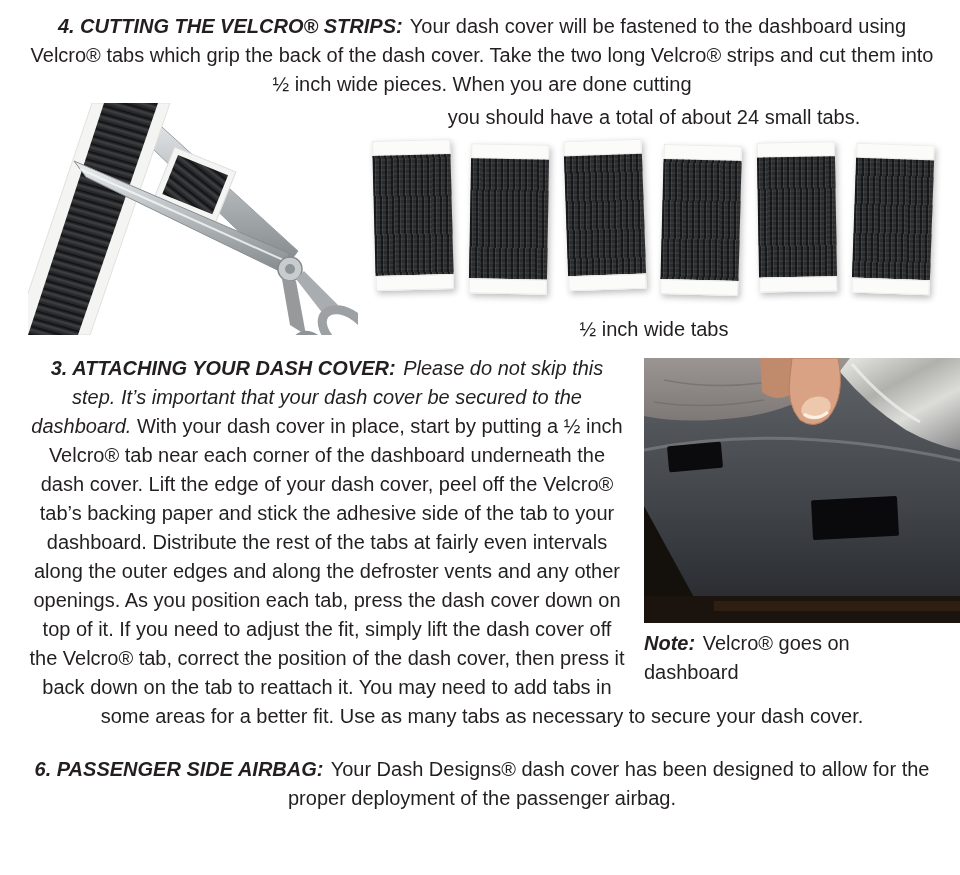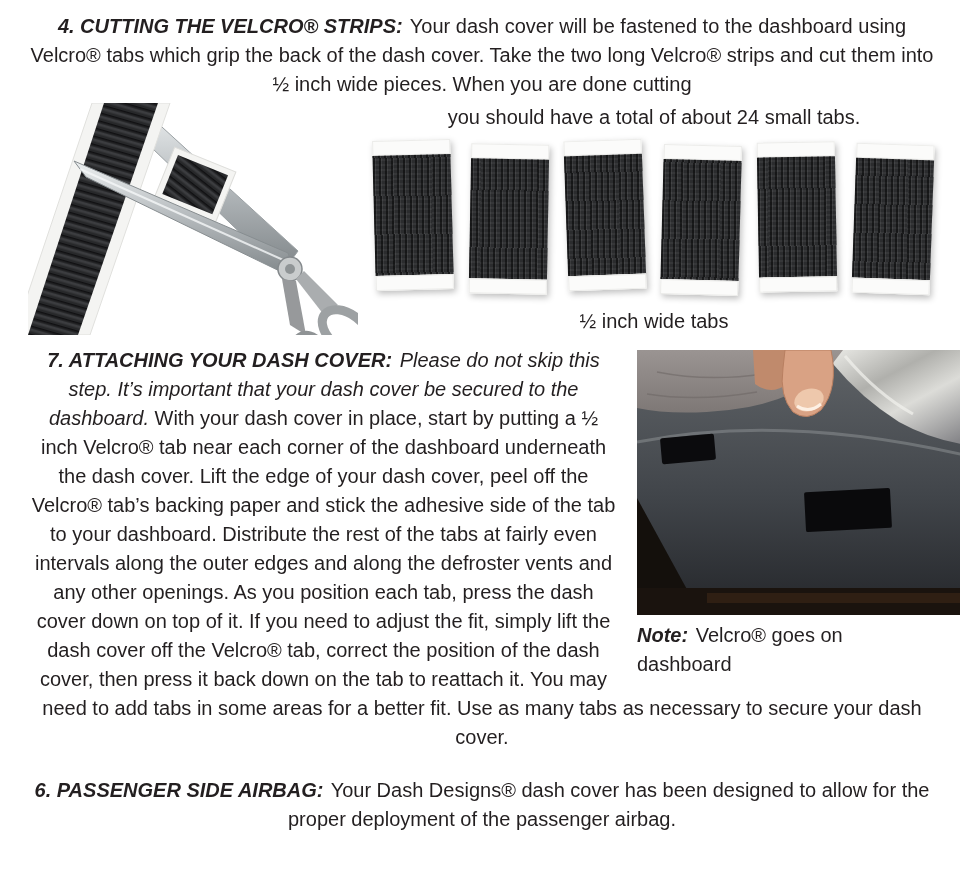--- a/index.html
+++ b/index.html
@@ -28,25 +28,25 @@
     background-image:
       repeating-linear-gradient(90deg, rgba(0,0,0,.5) 0 2px, rgba(255,255,255,.07) 2px 3px, transparent 3px 6px),
       repeating-linear-gradient(0deg, rgba(255,255,255,.05) 0 2px, transparent 2px 5px);
   }
   .tab:nth-child(1){ transform:rotate(-1.5deg); }
   .tab:nth-child(2){ transform:rotate(1deg); margin-top:4px; }
   .tab:nth-child(3){ transform:rotate(-2deg); }
   .tab:nth-child(4){ transform:rotate(1.5deg); margin-top:5px; }
   .tab:nth-child(5){ transform:rotate(-1deg); margin-top:2px; }
   .tab:nth-child(6){ transform:rotate(2deg); margin-top:4px; }
-  .tabs-caption { text-align:center; margin-top:12px; }
+  .tabs-caption { text-align:center; margin-top:20px; }
 
   
   .sec-attach { margin-top:10px; }
-  .dash-figure { float:right; width:287px; margin:4px 12px 4px 18px; }
+  .dash-figure { float:right; width:287px; margin:4px 5px 4px 18px; }
   .dash-figure svg { display:block; }
   .dash-caption { margin-top:6px; }
 
   
   .sec-airbag { margin-top:24px; clear:both; }
 </style>
 </head>
 <body>
 
 <div class="page">
@@ -166,21 +166,21 @@
         <ellipse cx="172" cy="50" rx="15" ry="11" fill="#eec8ac" transform="rotate(-18 172 50)"></ellipse>
         <path d="M160,56 Q172,64 184,54" stroke="#fdf0e4" stroke-width="3" fill="none"></path>
       </svg>
       <figcaption class="dash-caption">
         <span class="h-inline">Note:</span>
         <span>Velcro® goes on dashboard</span>
       </figcaption>
     </figure>
 
     <p class="para">
-      <span class="h-inline">7. ATTACHING YOUR DASH COVER:</span>
+      <span class="h-inline">3. ATTACHING YOUR DASH COVER:</span>
       <span class="lead">Please do not skip this step. It’s important that your dash cover be secured to the dashboard.</span>
       <span>With your dash cover in place, start by putting a ½ inch Velcro® tab near each corner of the dashboard underneath the dash cover. Lift the edge of your dash cover, peel off the Velcro® tab’s backing paper and stick the adhesive side of the tab to your dashboard. Distribute the rest of the tabs at fairly even intervals along the outer edges and along the defroster vents and any other openings. As you position each tab, press the dash cover down on top of it. If you need to adjust the fit, simply lift the dash cover off the Velcro® tab, correct the position of the dash cover, then press it back down on the tab to reattach it. You may need to add tabs in some areas for a better fit. Use as many tabs as necessary to secure your dash cover.</span>
     </p>
   </section>
 
   <section class="sec sec-airbag">
     <p class="para">
       <span class="h-inline">6. PASSENGER SIDE AIRBAG:</span>
       <span>Your Dash Designs® dash cover has been designed to allow for the proper deployment of the passenger airbag.</span>
     </p>

